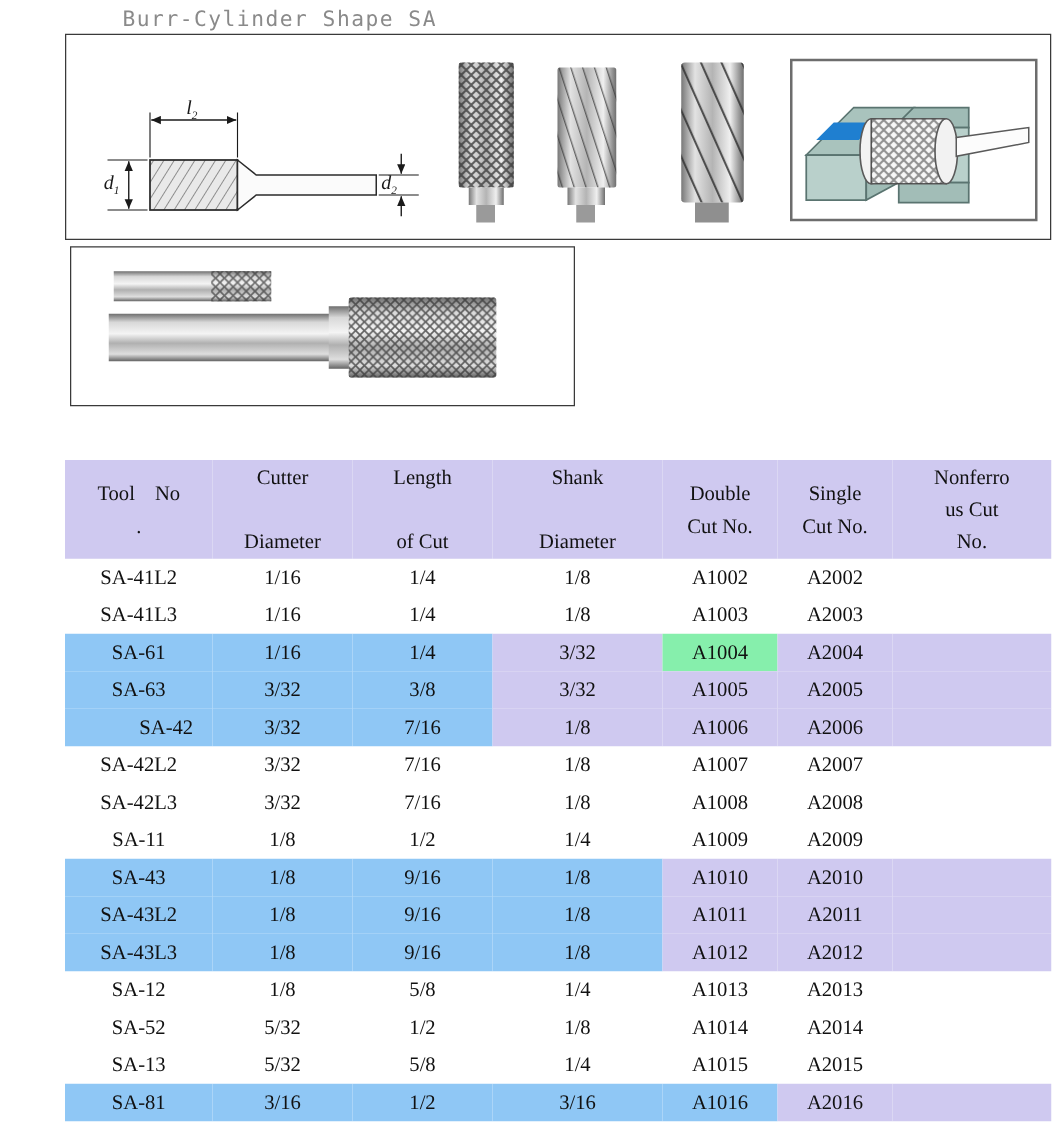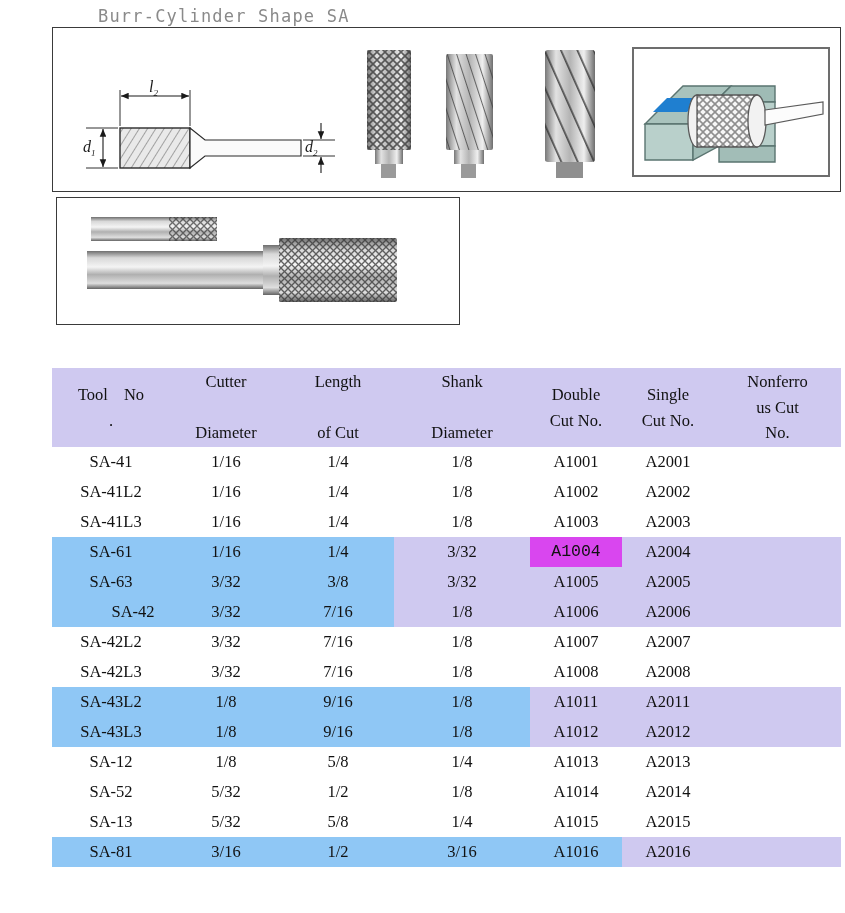--- a/index.html
+++ b/index.html
@@ -263,29 +263,20 @@
           <span class="hdr-2line">
             <span>Nonferro</span>
             <span>us Cut</span>
             <span>No.</span>
           </span>
         </th>
       </tr>
     </thead>
     <tbody id="tbody">
         <tr>
-          <td>SA-41</td>
-          <td>1/16</td>
-          <td>1/4</td>
-          <td>1/8</td>
-          <td>A1001</td>
-          <td>A2001</td>
-          <td></td>
-        </tr>
-        <tr>
           <td>SA-41L2</td>
           <td>1/16</td>
           <td>1/4</td>
           <td>1/8</td>
           <td>A1002</td>
           <td>A2002</td>
           <td></td>
         </tr>
         <tr>
           <td>SA-41L3</td>
@@ -294,21 +285,21 @@
           <td>1/8</td>
           <td>A1003</td>
           <td>A2003</td>
           <td></td>
         </tr>
         <tr>
           <td style="background: rgb(143, 199, 245); margin-left: 17px;">SA-61</td>
           <td style="background: rgb(143, 199, 245);">1/16</td>
           <td style="background: rgb(143, 199, 245);">1/4</td>
           <td style="background: rgb(207, 201, 240);">3/32</td>
-          <td style="background: #d946ef; font-family: Liberation Mono, monospace;">A1004</td>
+          <td style="background: #86efac;">A1004</td>
           <td style="background: rgb(207, 201, 240);">A2004</td>
           <td style="background: rgb(207, 201, 240);"></td>
         </tr>
         <tr>
           <td style="background: rgb(143, 199, 245);">SA-63</td>
           <td style="background: rgb(143, 199, 245);">3/32</td>
           <td style="background: rgb(143, 199, 245);">3/8</td>
           <td style="background: rgb(207, 201, 240);">3/32</td>
           <td style="background: rgb(207, 201, 240);">A1005</td>
           <td style="background: rgb(207, 201, 240);">A2005</td>
@@ -335,20 +326,38 @@
         <tr>
           <td>SA-42L3</td>
           <td>3/32</td>
           <td>7/16</td>
           <td>1/8</td>
           <td>A1008</td>
           <td>A2008</td>
           <td></td>
         </tr>
         <tr>
+          <td>SA-11</td>
+          <td>1/8</td>
+          <td>1/2</td>
+          <td>1/4</td>
+          <td>A1009</td>
+          <td>A2009</td>
+          <td></td>
+        </tr>
+        <tr>
+          <td style="background: rgb(143, 199, 245);">SA-43</td>
+          <td style="background: rgb(143, 199, 245);">1/8</td>
+          <td style="background: rgb(143, 199, 245);">9/16</td>
+          <td style="background: rgb(143, 199, 245);">1/8</td>
+          <td style="background: rgb(207, 201, 240);">A1010</td>
+          <td style="background: rgb(207, 201, 240);">A2010</td>
+          <td style="background: rgb(207, 201, 240);"></td>
+        </tr>
+        <tr>
           <td style="background: rgb(143, 199, 245);">SA-43L2</td>
           <td style="background: rgb(143, 199, 245);">1/8</td>
           <td style="background: rgb(143, 199, 245);">9/16</td>
           <td style="background: rgb(143, 199, 245);">1/8</td>
           <td style="background: rgb(207, 201, 240);">A1011</td>
           <td style="background: rgb(207, 201, 240);">A2011</td>
           <td style="background: rgb(207, 201, 240);"></td>
         </tr>
         <tr>
           <td style="background: rgb(143, 199, 245); margin-left: 32px;">SA-43L3</td>

